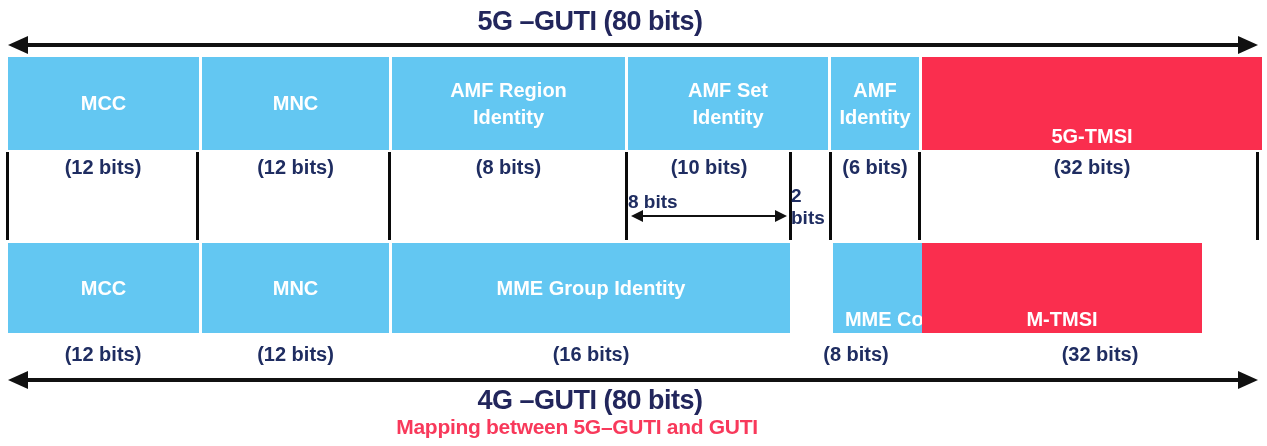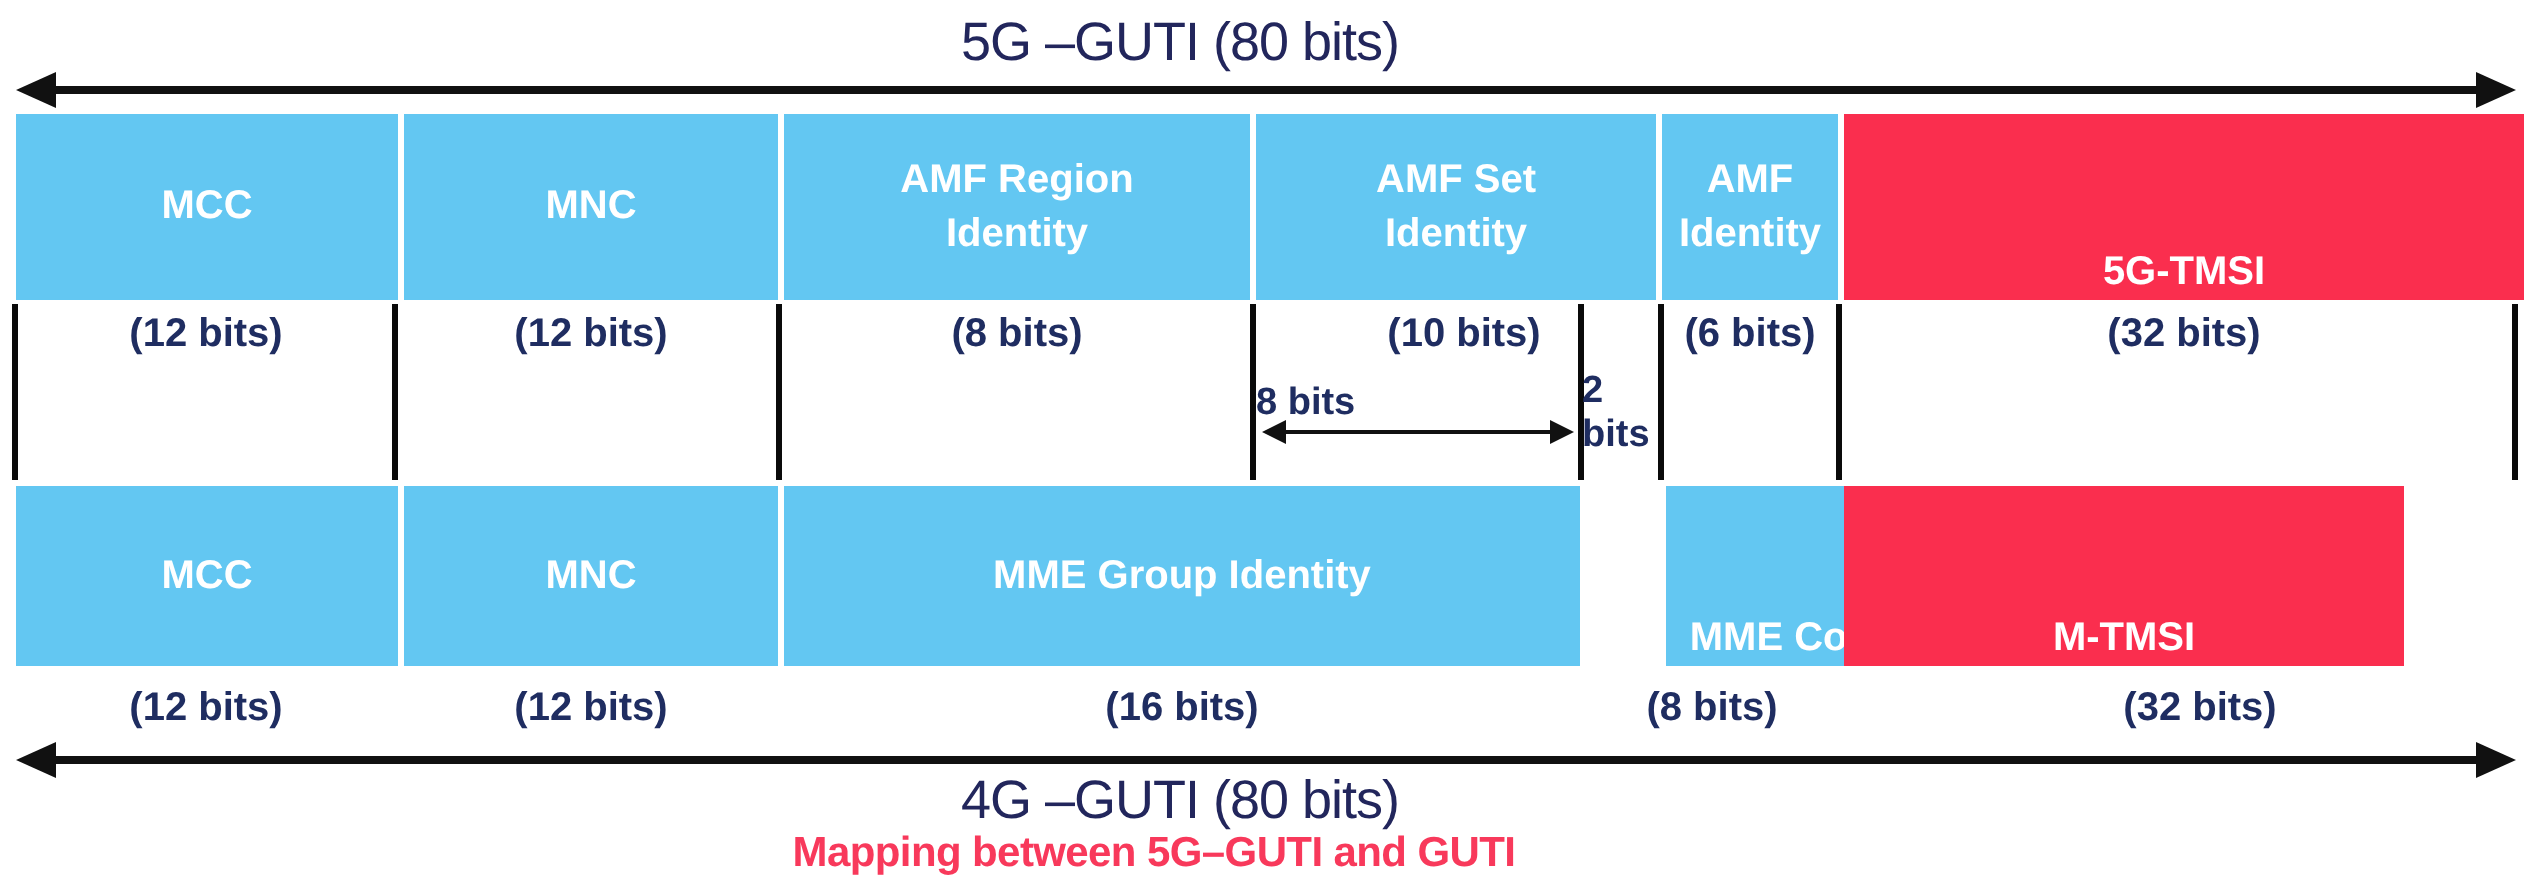--- a/index.html
+++ b/index.html
@@ -2,21 +2,21 @@
 <html><head>
 <meta charset="utf-8">
 <style>
   html,body{margin:0;padding:0;background:#ffffff;}
   .stage{
     position:relative;width:1267px;height:446px;background:#ffffff;
     font-family:"Liberation Sans","DejaVu Sans",sans-serif;overflow:hidden;
   }
   .title{
     position:absolute;left:0;width:1180px;text-align:center;
-    font-size:27px;font-weight:400;color:#22265c;letter-spacing:-0.5px;
+    font-size:27px;font-weight:700;color:#22265c;letter-spacing:-0.5px;
   }
   .caption{
     position:absolute;left:0;top:415px;width:1154px;text-align:center;
     font-size:21px;font-weight:800;color:#f8395b;letter-spacing:-0.3px;
   }
   .box{
     position:absolute;display:flex;align-items:center;justify-content:center;
     color:#ffffff;font-weight:700;font-size:20px;text-align:center;line-height:1.35;
   }
   .row1{top:57px;height:93px;}
@@ -83,21 +83,21 @@
   <div class="vline" style="left:388px;"></div>
   <div class="vline" style="left:625px;"></div>
   <div class="vline" style="left:789px;"></div>
   <div class="vline" style="left:829px;"></div>
   <div class="vline" style="left:918px;"></div>
   <div class="vline" style="left:1256px;"></div>
 
   <div class="bits r1" style="left:8px;width:190px;">(12 bits)</div>
   <div class="bits r1" style="left:202px;width:187px;">(12 bits)</div>
   <div class="bits r1" style="left:392px;width:233px;">(8 bits)</div>
-  <div class="bits r1" style="left:628px;width:162px;padding-left:23px;">(10 bits)</div>
+  <div class="bits r1" style="left:628px;width:162px;">(10 bits)</div>
   <div class="bits r1" style="left:831px;width:88px;">(6 bits)</div>
   <div class="bits r1" style="left:922px;width:340px;">(32 bits)</div>
 
   <div class="split-note" style="left:628px;top:191px;width:162px;">8 bits</div>
   <div class="sm-arrow" style="left:631px;top:210px;width:156px;">
     <span class="ah-l"></span>
     <span class="line"></span>
     <span class="ah-r"></span>
   </div>
   <div class="split-note" style="left:791px;top:185px;width:38px;line-height:22px;">

